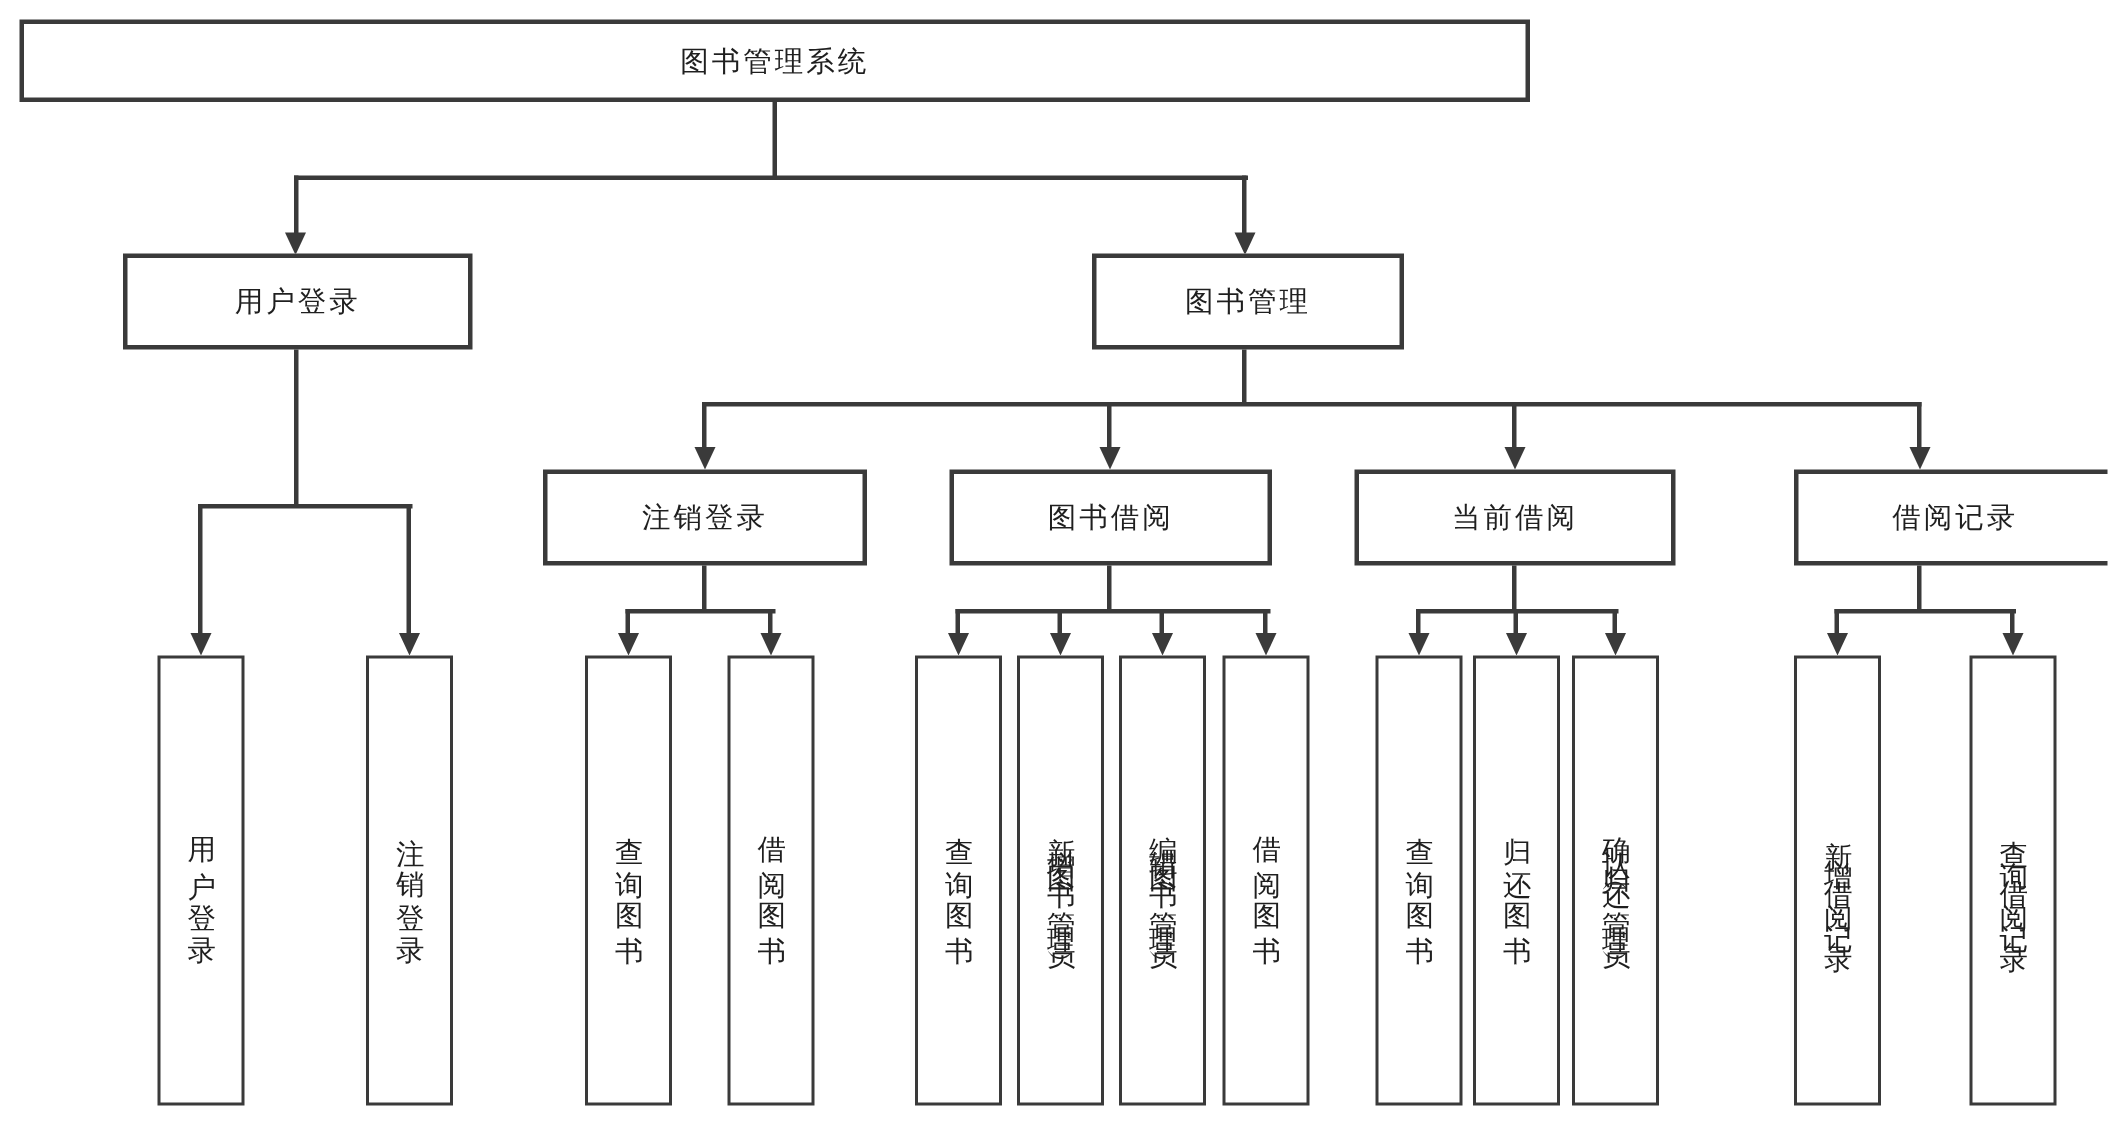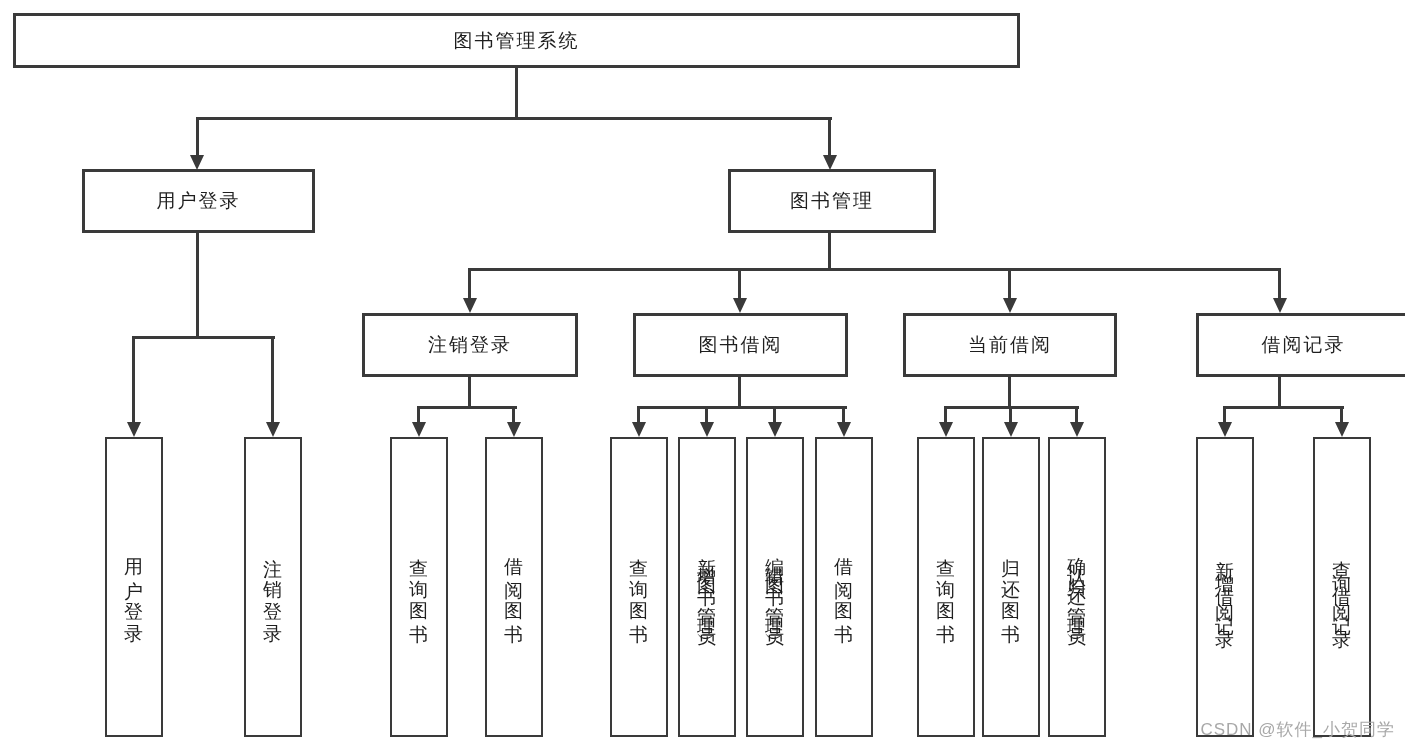--- a/index.html
+++ b/index.html
@@ -159,15 +159,14 @@
     <span>确认归还（管理员）</span>
   </div>
 
   <div class="leaf ls6" style="left:1196px;">
     <span>新增借阅记录</span>
   </div>
   <div class="leaf ls6" style="left:1313px;">
     <span>查询借阅记录</span>
   </div>
 
-  <div class="watermark">CSDN @软件_小贺同学</div>
 
 </div>
 
 </body></html>

